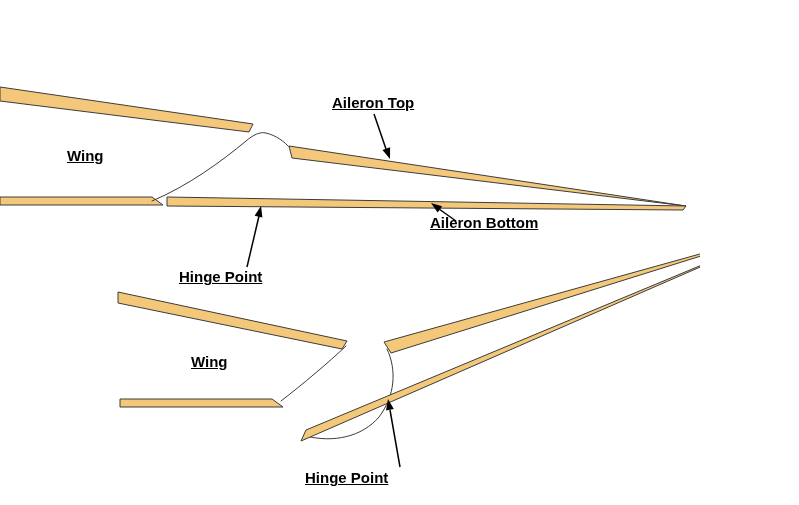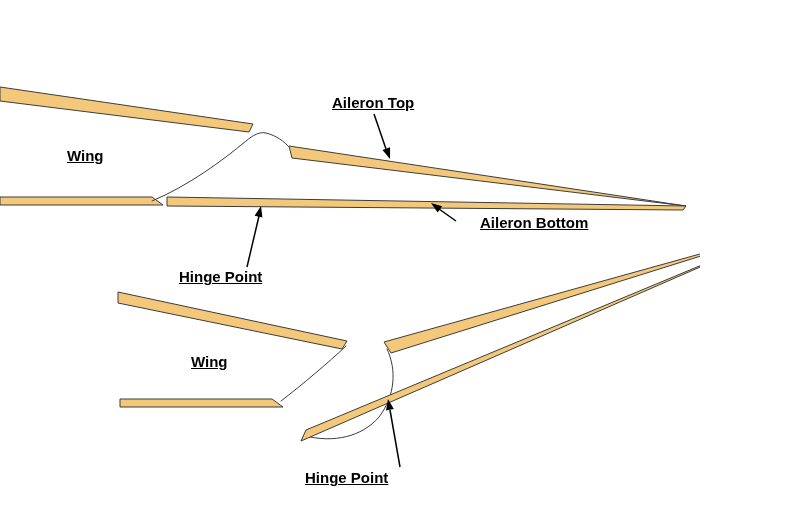--- a/index.html
+++ b/index.html
@@ -86,21 +86,21 @@
 
       <line class="arrow-line" x1="400" y1="467" x2="390" y2="410"></line>
       <polygon class="arrow-head" points="388,399 393.8,409.1 386,410.5"></polygon>
     </g>
   </svg>
 
   <div class="label" style="left:332px; top:94px">Aileron Top</div>
 
   <div class="label" style="left:67px; top:147px">Wing</div>
 
-  <div class="label" style="left:480px; top:214px">Aileron Bottom</div>
+  <div class="label" style="left:430px; top:214px">Aileron Bottom</div>
 
   <div class="label" style="left:179px; top:268px">Hinge Point</div>
 
   <div class="label" style="left:191px; top:353px">Wing</div>
 
   <div class="label" style="left:305px; top:469px">Hinge Point</div>
 
 </div>
 
 </body></html>

